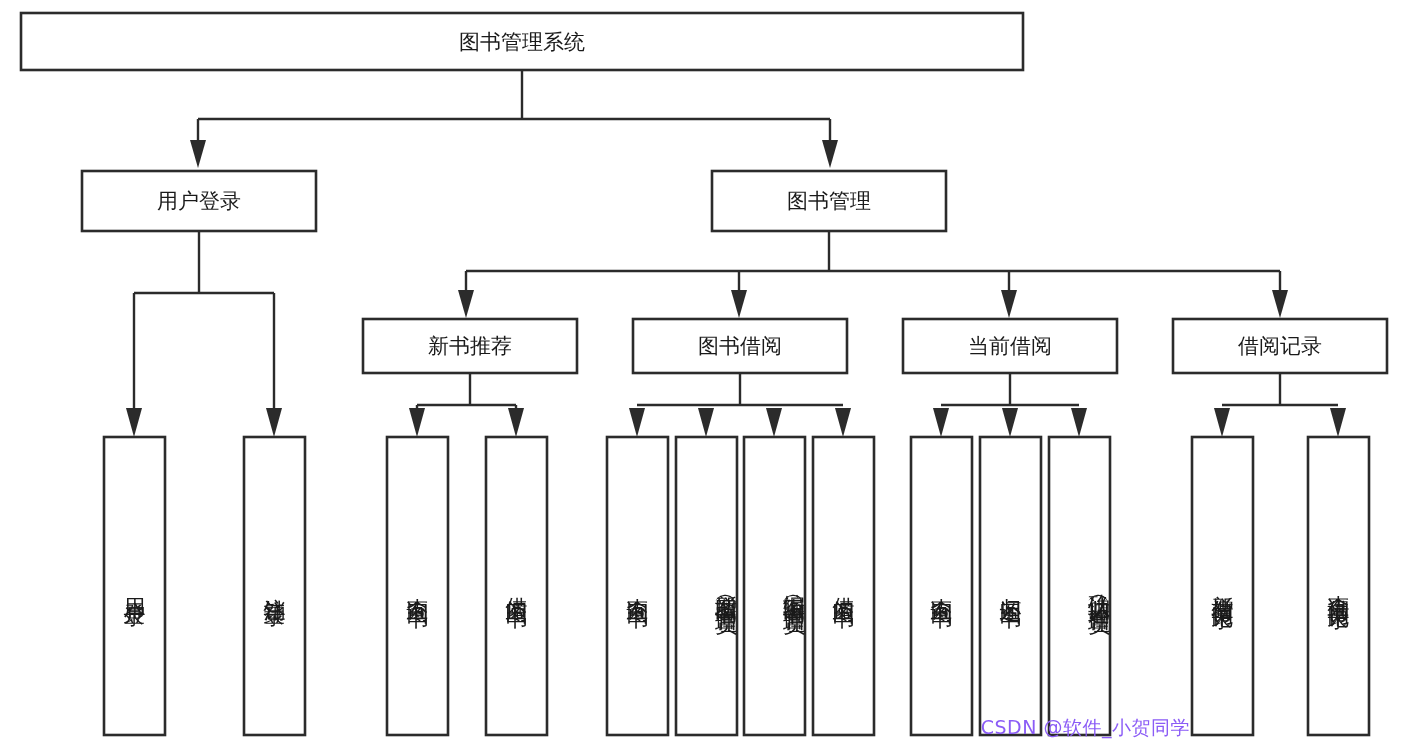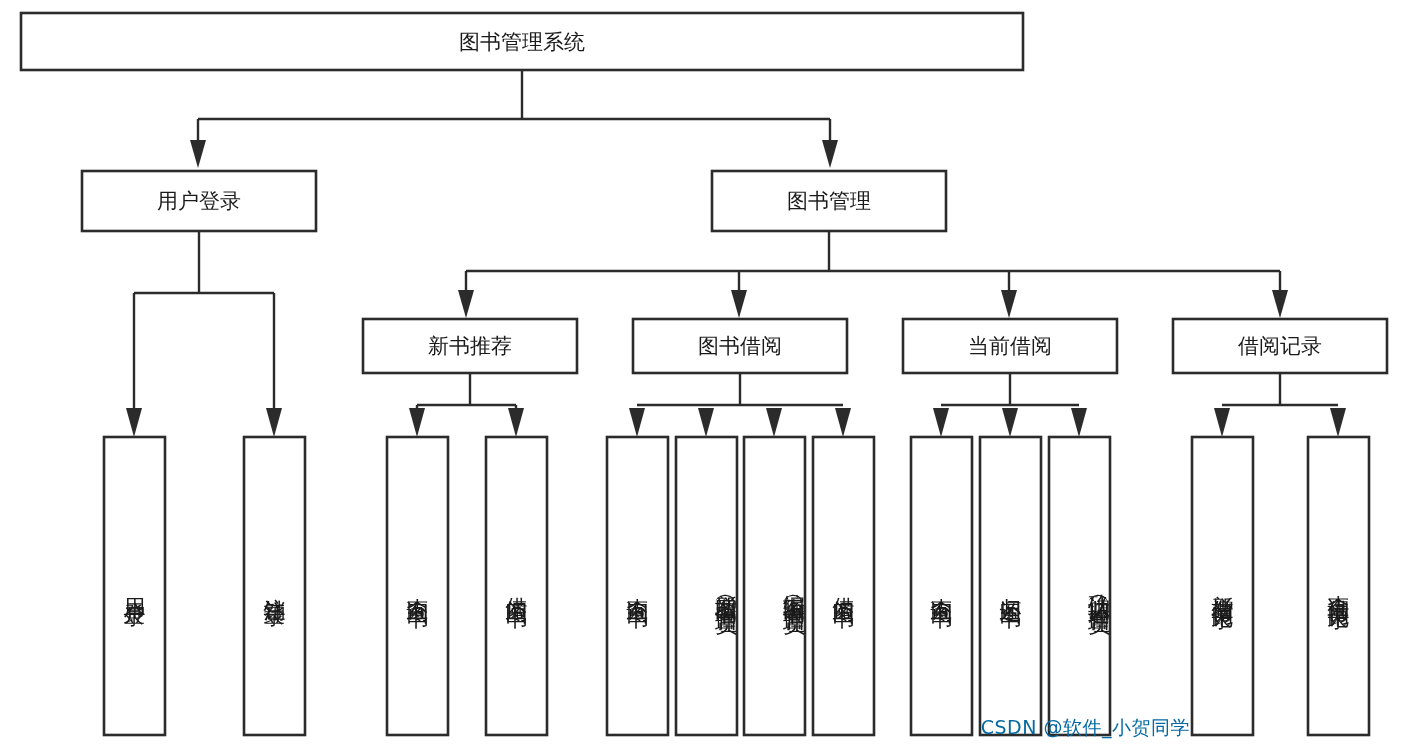--- a/index.html
+++ b/index.html
@@ -66,21 +66,21 @@
   }
   .vert-label.centered {
     align-items: center;
   }
   .watermark {
     position: absolute;
     right: 8px;
     bottom: 6px;
     font-family: "DejaVu Sans", "Liberation Sans", sans-serif;
     font-size: 19px;
-    color: #0369a1;
+    color: #8b5cf6;
     letter-spacing: 0.5px;
     white-space: nowrap;
   }
 </style>
 </head>
 <body>
 
 <div id="diagram-root">
 
   <svg id="flow-svg" viewBox="0 0 1405 747">

